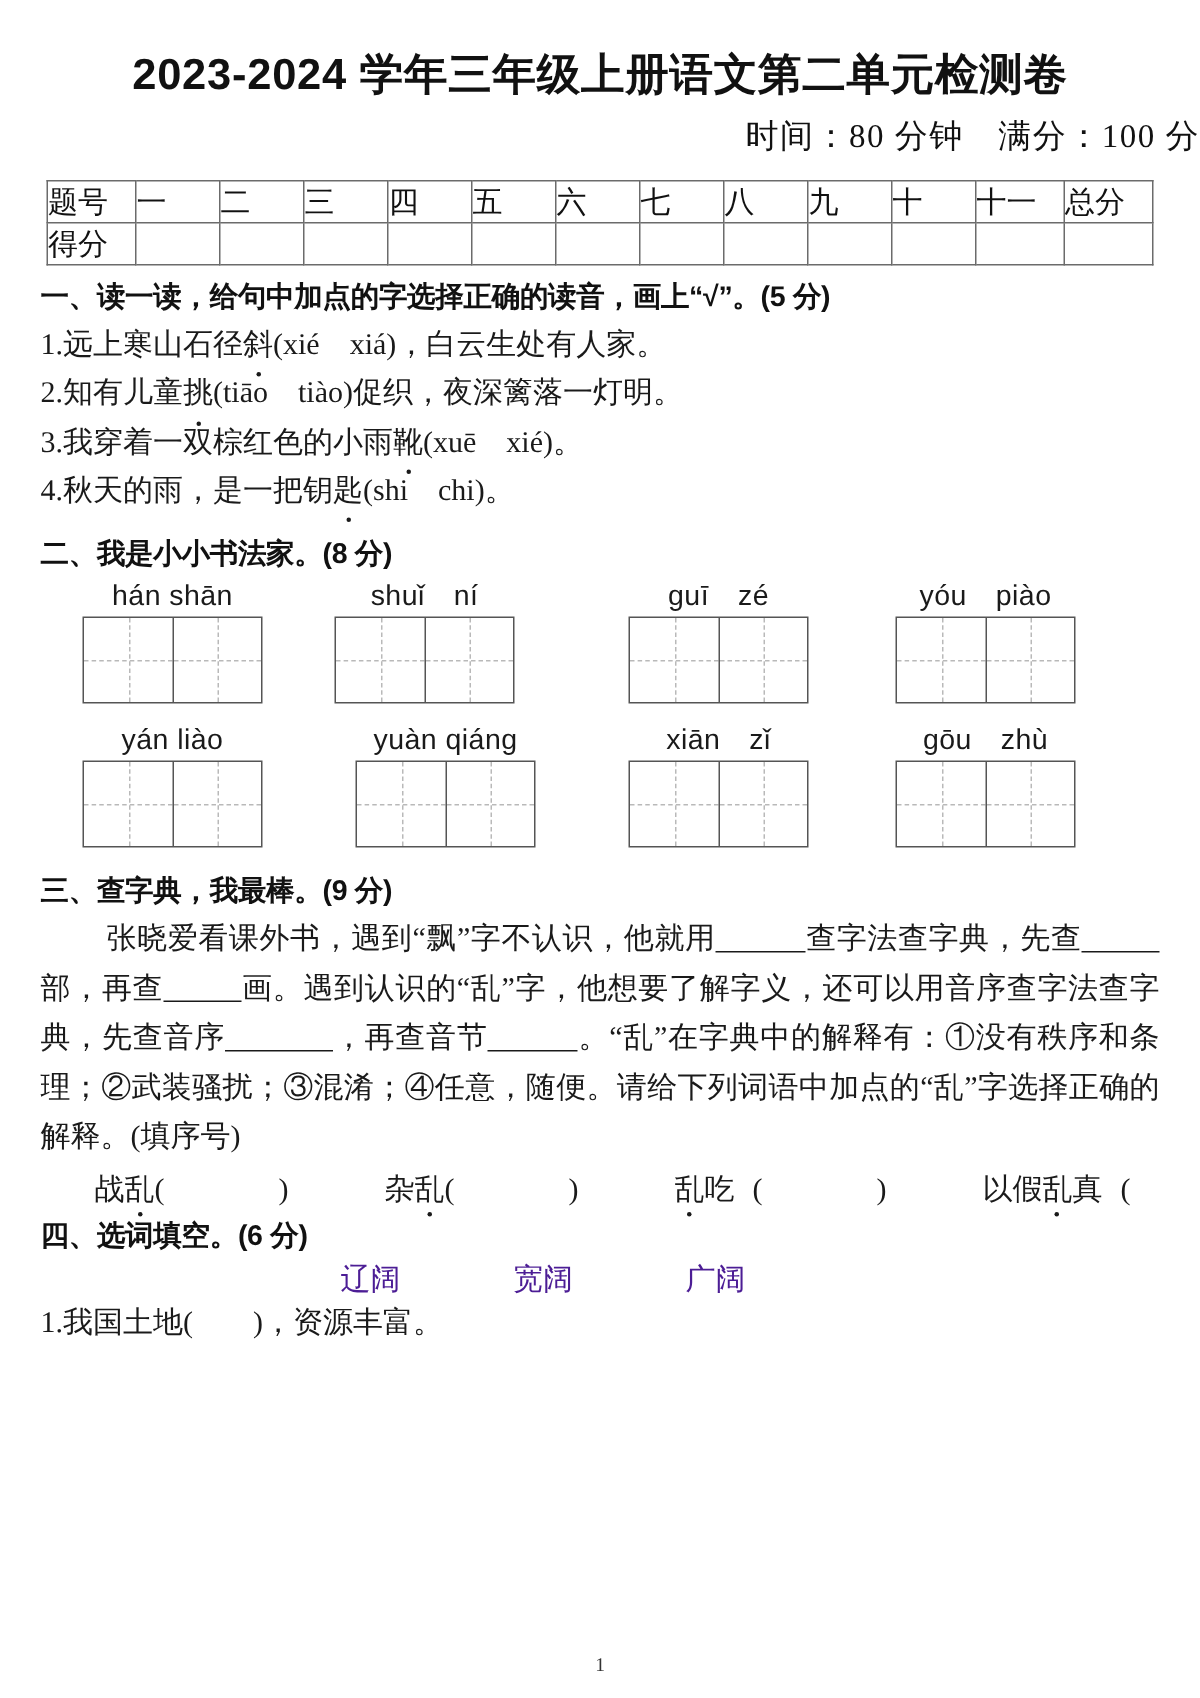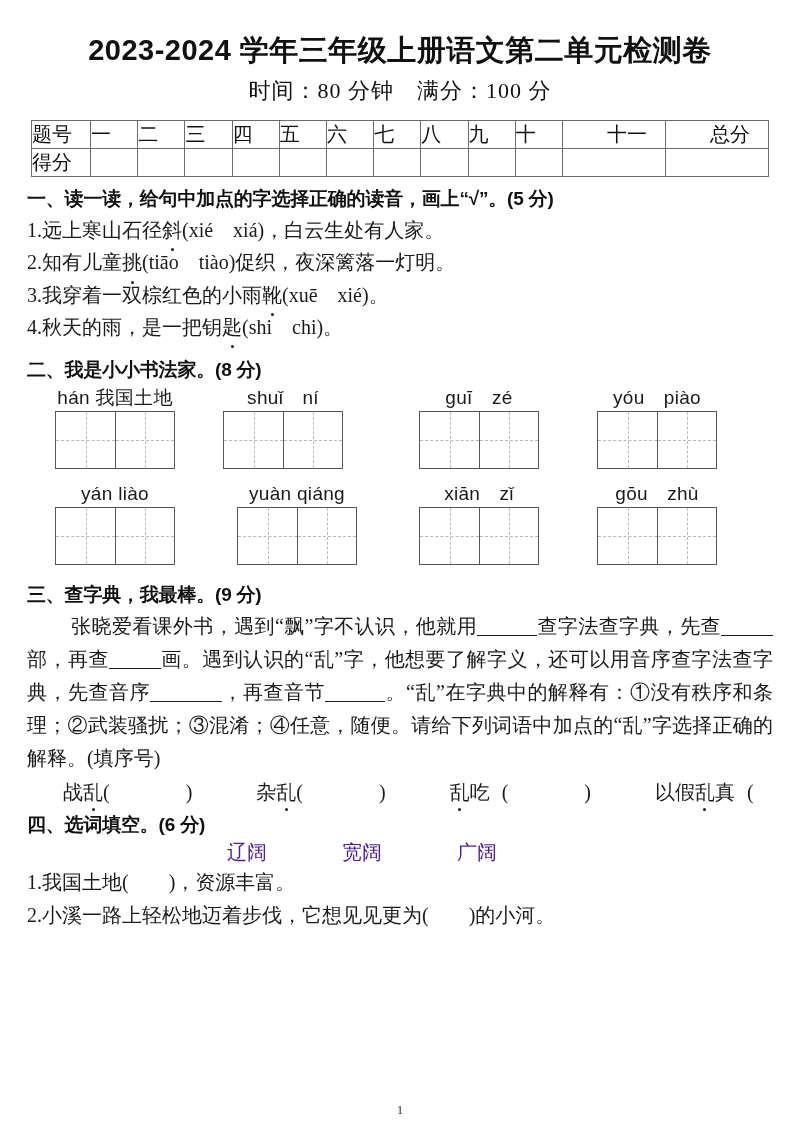--- a/index.html
+++ b/index.html
@@ -30,21 +30,21 @@
     font-weight: bold;
     font-size: 29px;
     letter-spacing: 0.5px;
     color: #111;
     margin: 0;
     padding-top: 32px;
     line-height: 1.25;
     white-space: nowrap;
   }
   .subtitle {
-    text-align: center;
+    text-align: right;
     font-size: 22px;
     font-family: "Liberation Serif", "DejaVu Serif", serif;
     color: #111;
     margin: 0;
     padding-top: 8px;
     letter-spacing: 1px;
     white-space: nowrap;
   }
 
   
@@ -64,21 +64,20 @@
     font-size: 20px;
     font-family: "Liberation Serif", "DejaVu Serif", serif;
     color: #111;
     padding: 0;
   }
   table.score-table td.lbl {
     width: 58px;
   }
   table.score-table td.wide {
     width: 58px;
-    padding-left: 44px;
   }
 
   
   .content {
     padding: 0 27px 0 27px;
   }
   .sec-head {
     font-family: "Liberation Sans", "DejaVu Sans", sans-serif;
     font-weight: bold;
     font-size: 19px;
@@ -286,21 +285,21 @@
 
     <div class="q-line">
       <span>4.</span><span>秋天的雨，是一把钥</span><span class="dot">匙</span><span>(shi　chi)。</span>
     </div>
 
 
     <div class="sec-head" style="margin-top:14px;">二、我是小小书法家。(8 分)</div>
 
     <div class="grid-row">
       <div class="grid-group" style="left:28px;">
-        <div class="pinyin-label">hán 我国土地</div>
+        <div class="pinyin-label">hán shān</div>
         <div class="tianzi">
           <div class="tz-cell"></div>
           <div class="tz-cell"></div>
         </div>
       </div>
       <div class="grid-group" style="left:196px;">
         <div class="pinyin-label">shuǐ　ní</div>
         <div class="tianzi">
           <div class="tz-cell"></div>
           <div class="tz-cell"></div>
@@ -363,21 +362,18 @@
 
     <div class="sec-head" style="margin-top:6px;">四、选词填空。(6 分)</div>
 
     <div class="word-bank">
       <span class="w">辽阔</span><span class="w">宽阔</span><span class="w">广阔</span>
     </div>
 
     <div class="q-line">
       <span>1.</span><span>我国土地(　　)，资源丰富。</span>
     </div>
-    <div class="q-line">
-      <span>2.</span><span>小溪一路上轻松地迈着步伐，它想见见更为(　　)的小河。</span>
-    </div>
 
   </div>
 
   <div class="page-number">1</div>
 
 </div>
 
 </body></html>

